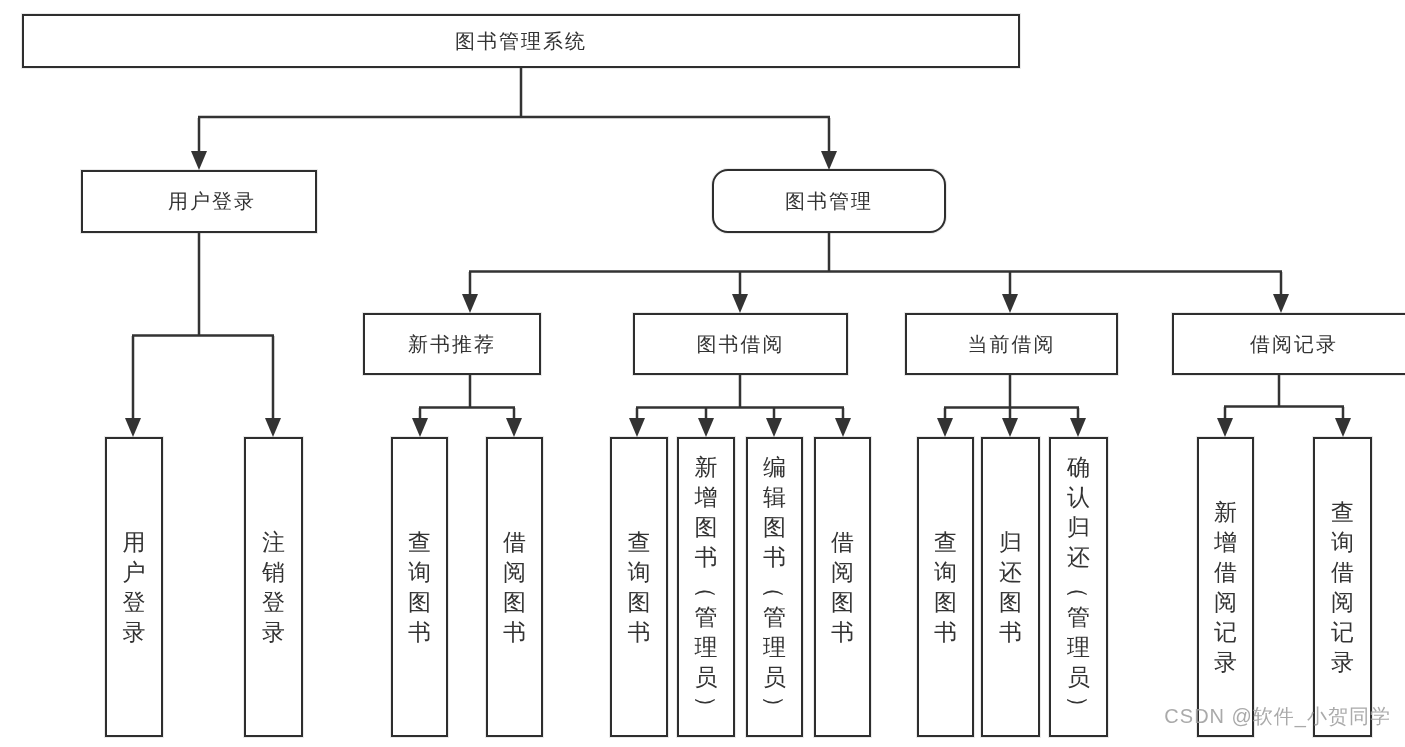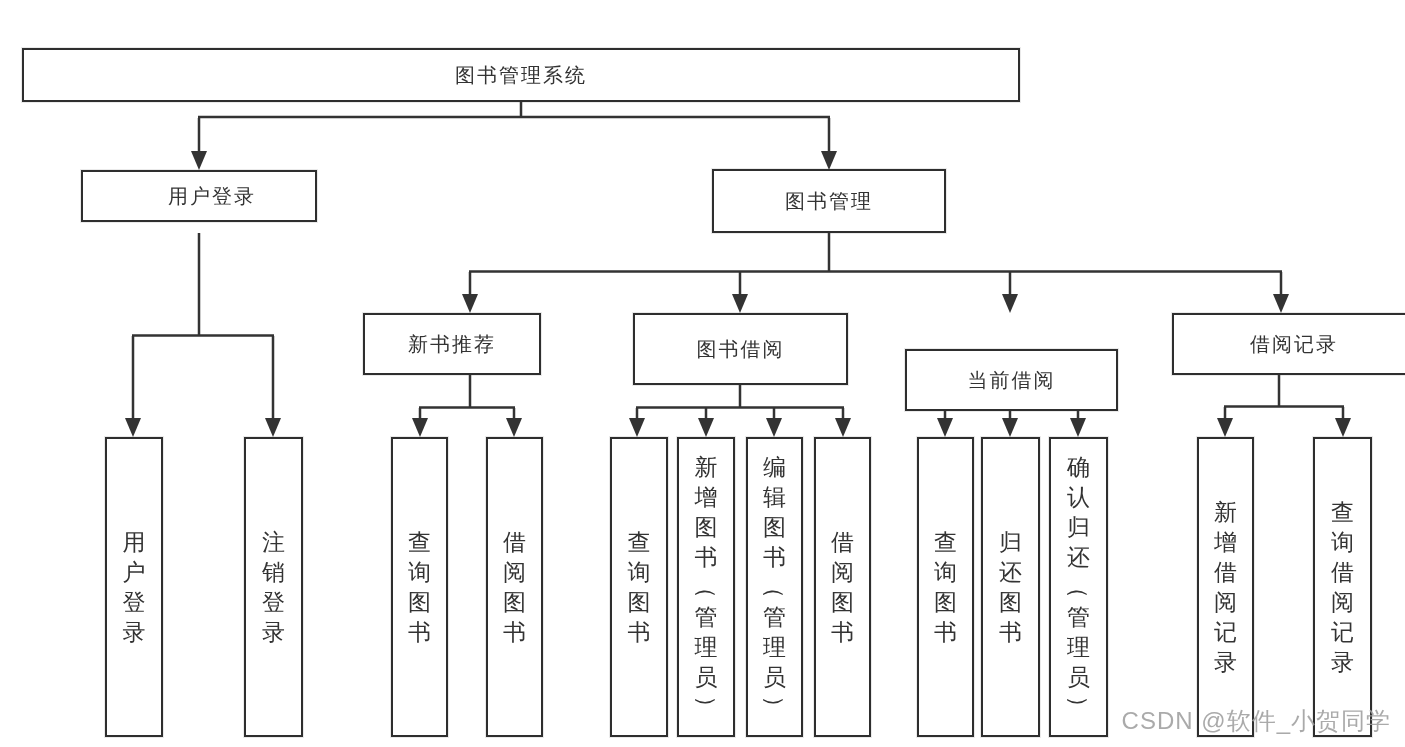--- a/index.html
+++ b/index.html
@@ -27,22 +27,22 @@
     background:#ffffff;
     display:flex;flex-direction:column;align-items:center;justify-content:center;
     box-shadow:0 0 0 1px rgba(80,80,80,0.12);
   }
   .vchar{
     display:block;height:30px;line-height:30px;
     font-size:23px;color:#333333;text-align:center;
   }
   .vchar.rot{transform:rotate(90deg);}
   #watermark{
-    position:absolute;right:14px;bottom:10px;
-    font-size:24px;color:rgba(158,158,158,0.88);
+    position:absolute;right:14px;bottom:17px;
+    font-size:20px;color:rgba(158,158,158,0.88);
     letter-spacing:1px;white-space:nowrap;z-index:5;
   }
 </style>
 </head>
 <body>
 
 <div id="stage">
 
   <svg id="wires" width="1405" height="747" viewBox="0 0 1405 747">
     <g stroke="#333333" stroke-width="2.5" fill="none">
@@ -80,38 +80,38 @@
       <polygon points="766,418 782,418 774,437"></polygon>
       <polygon points="835,418 851,418 843,437"></polygon>
       <polygon points="937,418 953,418 945,437"></polygon>
       <polygon points="1002,418 1018,418 1010,437"></polygon>
       <polygon points="1070,418 1086,418 1078,437"></polygon>
       <polygon points="1217,418 1233,418 1225,437"></polygon>
       <polygon points="1335,418 1351,418 1343,437"></polygon>
     </g>
   </svg>
 
-  <div class="hbox" style="left:22px;top:14px;width:998px;height:54px;margin-top:34px;">
+  <div class="hbox" style="left:22px;top:14px;width:998px;height:54px;">
     <span>图书管理系统</span>
   </div>
 
-  <div class="hbox" style="left:81px;top:170px;width:236px;height:52px;padding-left:26px;">
+  <div class="hbox" style="left:81px;top:170px;width:236px;height:63px;padding-left:26px;">
     <span>用户登录</span>
   </div>
-  <div class="hbox" style="left:712px;top:169px;width:234px;height:64px;">
+  <div class="hbox" style="left:712px;top:169px;width:234px;height:64px;border-radius:16px;">
     <span>图书管理</span>
   </div>
 
   <div class="hbox" style="left:363px;top:313px;width:178px;height:62px;">
     <span>新书推荐</span>
   </div>
-  <div class="hbox" style="left:633px;top:313px;width:215px;height:72px;">
+  <div class="hbox" style="left:633px;top:313px;width:215px;height:62px;">
     <span>图书借阅</span>
   </div>
-  <div class="hbox" style="left:905px;top:313px;width:213px;height:62px;margin-top:36px;">
+  <div class="hbox" style="left:905px;top:313px;width:213px;height:62px;">
     <span>当前借阅</span>
   </div>
   <div class="hbox" style="left:1172px;top:313px;width:244px;height:62px;">
     <span>借阅记录</span>
   </div>
 
   <div class="vbox" style="left:105px;top:437px;width:58px;height:300px;">
       <span class="vchar">用</span>
       <span class="vchar">户</span>
       <span class="vchar">登</span>

